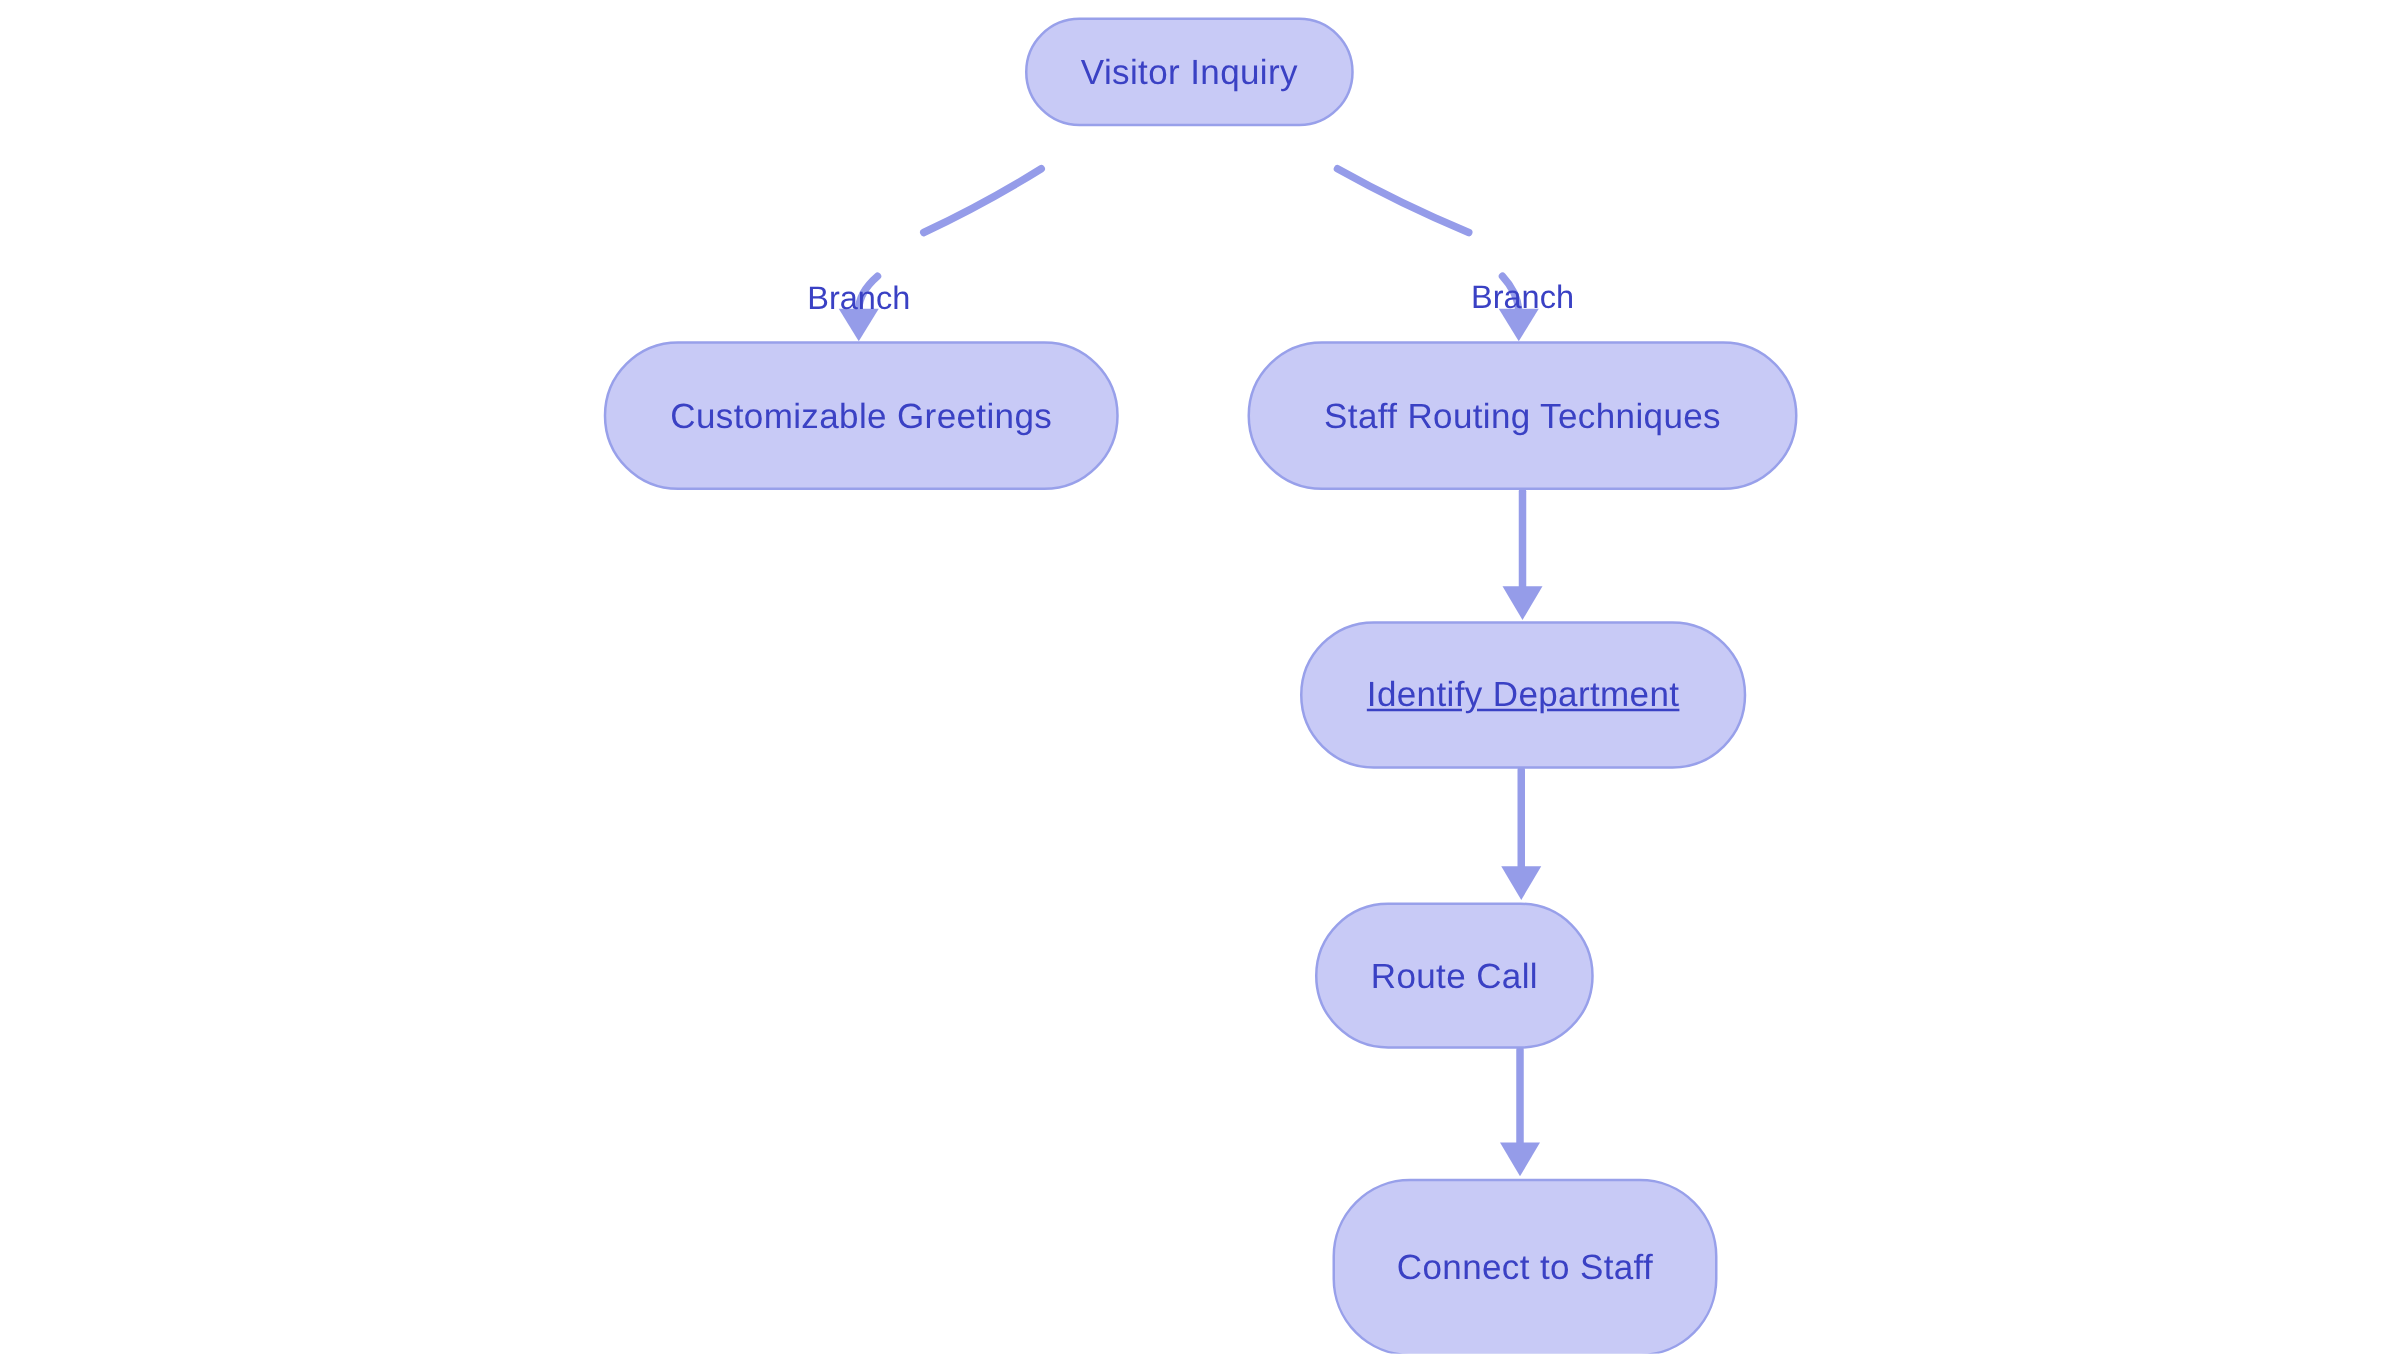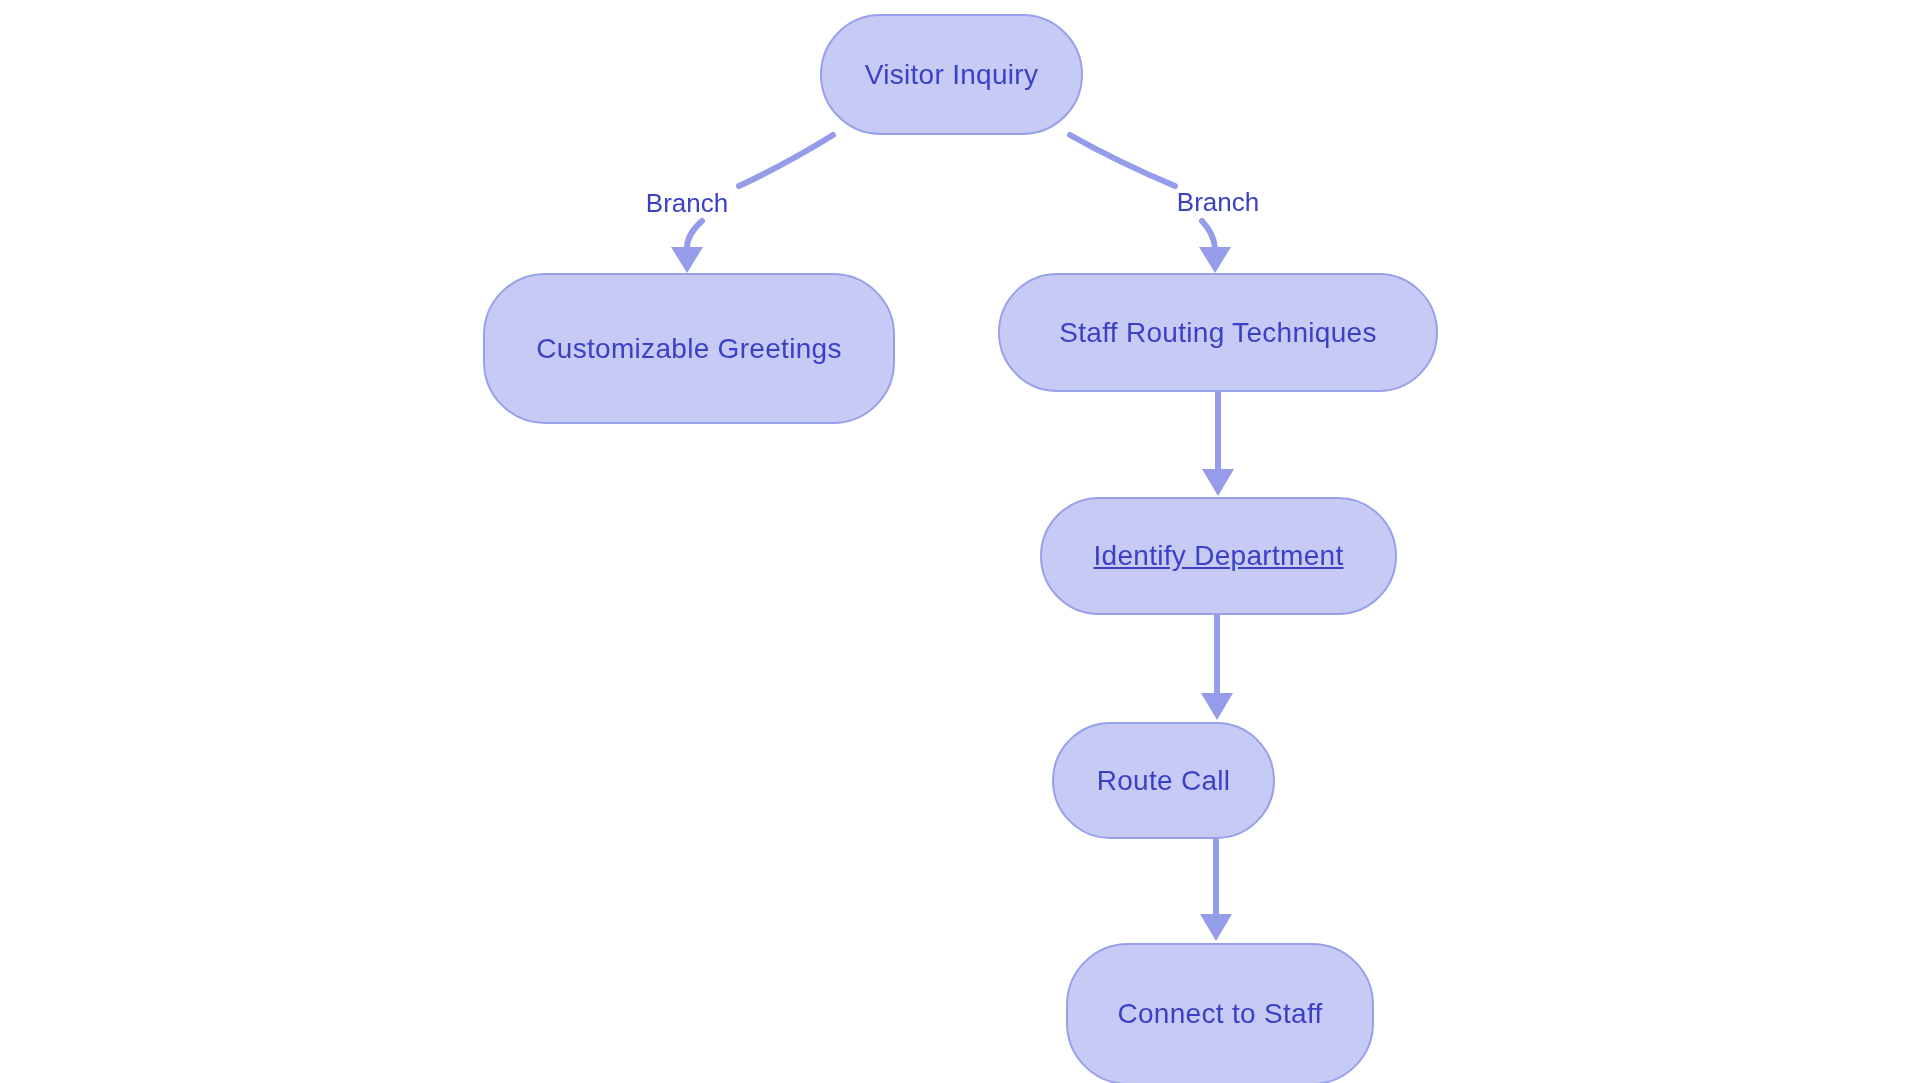--- a/index.html
+++ b/index.html
@@ -44,20 +44,21 @@
     font-size: 28px;
     letter-spacing: 0.3px;
     white-space: nowrap;
   }
   .edge-label {
     position: absolute;
     transform: translate(-50%, -50%);
     color: var(--text);
     font-size: 26px;
     white-space: nowrap;
+    margin-top: 36px;
   }
 </style>
 </head>
 <body>
 
 <div class="canvas">
 
   <svg class="edges" viewBox="0 0 1920 1083" xmlns="http://www.w3.org/2000/svg">
 
     <path class="edge-line" d="M 833 135 Q 788 163 739 186"></path>
@@ -75,23 +76,23 @@
     <polygon class="arrowhead" points="1201,693 1233,693 1217,720"></polygon>
 
     <path class="edge-line" d="M 1216 840 L 1216 916"></path>
     <polygon class="arrowhead" points="1200,914 1232,914 1216,941"></polygon>
   </svg>
 
   <div class="edge-label" style="left:687px; top:203px;">Branch</div>
 
   <div class="edge-label" style="left:1218px; top:202px;">Branch</div>
 
-  <div class="node" style="left:820px; top:14px; width:263px; height:121px;">Visitor Inquiry</div>
+  <div class="node" style="left:820px; top:14px; width:263px; height:87px;">Visitor Inquiry</div>
 
-  <div class="node" style="left:483px; top:273px; width:412px; height:151px;">Customizable Greetings</div>
+  <div class="node" style="left:483px; top:273px; width:412px; height:119px;">Customizable Greetings</div>
 
   <div class="node" style="left:998px; top:273px; width:440px; height:119px;">Staff Routing Techniques</div>
 
   <div class="node" style="left:1040px; top:497px; width:357px; height:118px;text-decoration:underline;">Identify Department</div>
 
   <div class="node" style="left:1052px; top:722px; width:223px; height:117px;">Route Call</div>
 
   <div class="node" style="left:1066px; top:943px; width:308px; height:142px;">Connect to Staff</div>
 
 </div>

